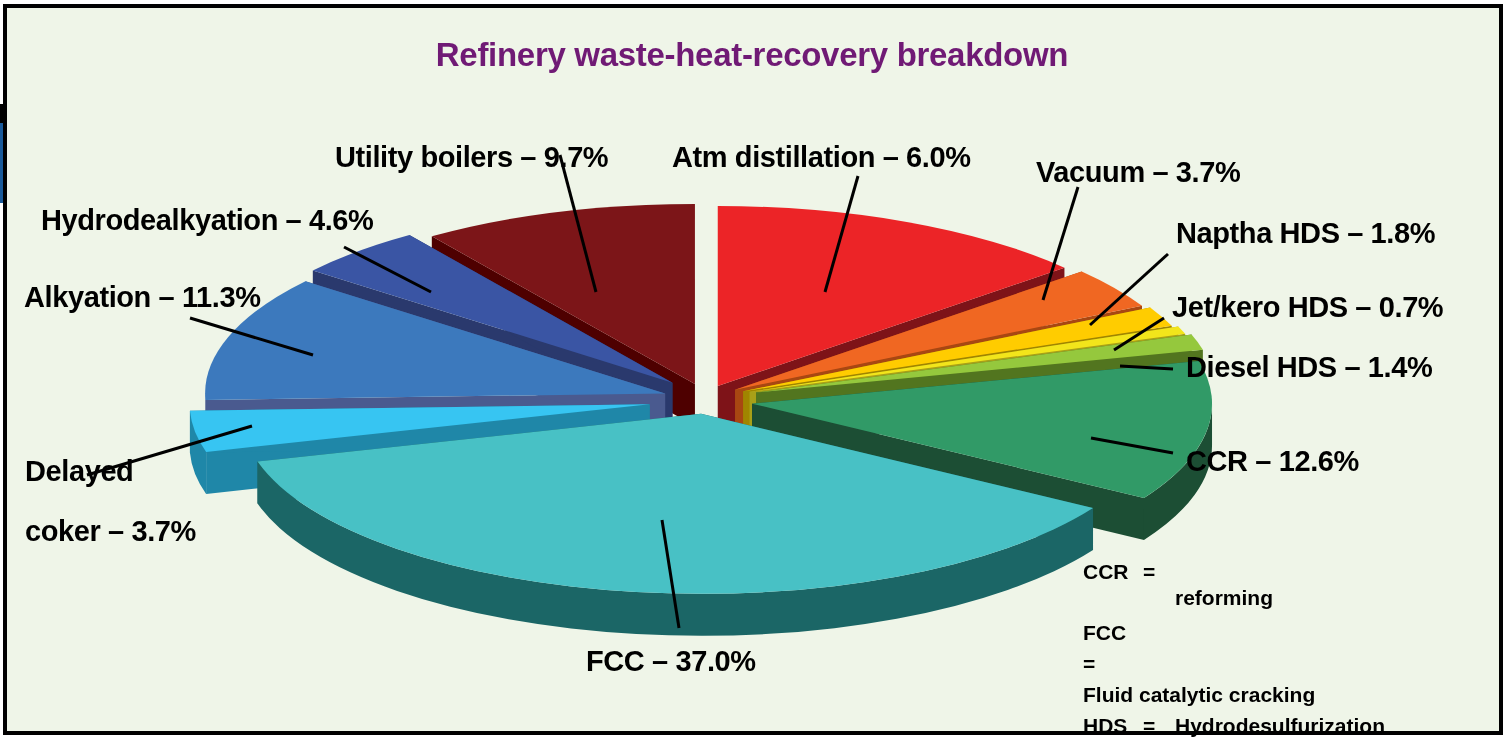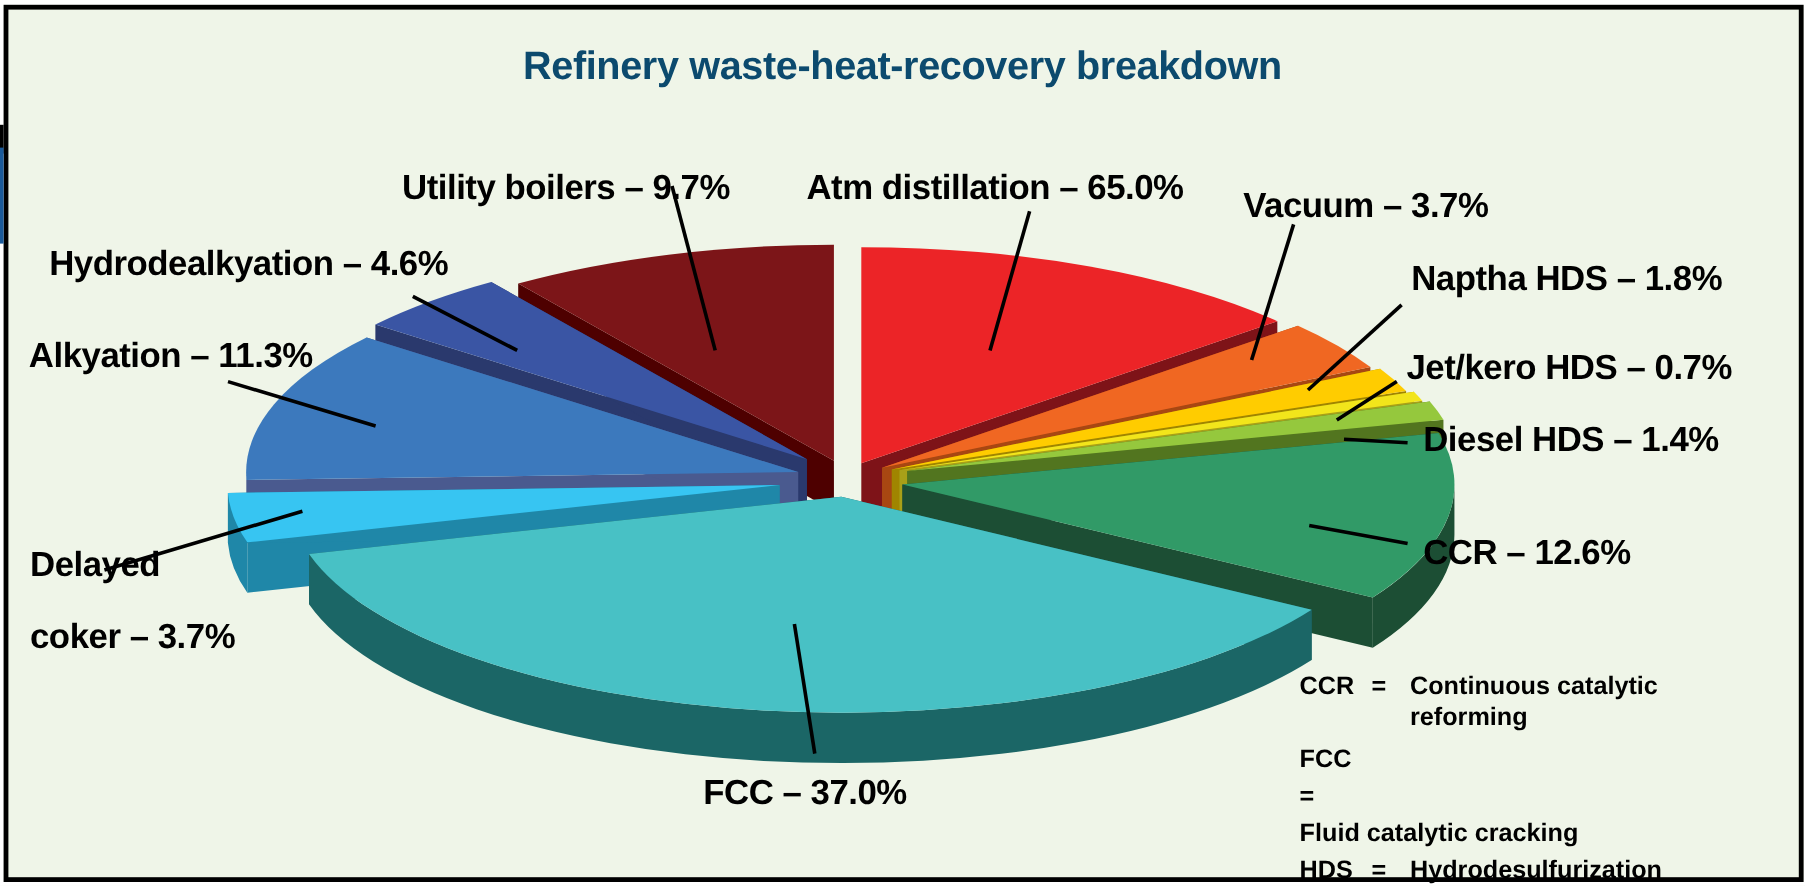--- a/index.html
+++ b/index.html
@@ -3,21 +3,21 @@
 <meta charset="utf-8">
 <style>
   html, body { margin:0; padding:0; background:#ffffff; }
   body { width:1504px; height:738px; position:relative; overflow:hidden;
          font-family:"Liberation Sans", sans-serif; }
   .frame { position:absolute; left:3px; top:4px; width:1492px; height:723px;
            border:4px solid #000; background:#eff5e8; box-sizing:content-box; }
   .edge-mark-a { position:absolute; left:0; top:104px; width:3px; height:24px; background:#000; }
   .edge-mark-b { position:absolute; left:0; top:123px; width:3px; height:80px; background:#1a5a9a; }
   .title { position:absolute; left:0; right:0; top:36px; text-align:center;
-           font-size:33px; font-weight:bold; color:#0c4a6e; letter-spacing:-0.3px; }
+           font-size:33px; font-weight:bold; color:#701a75; letter-spacing:-0.3px; }
   svg.pie { position:absolute; left:0; top:0; }
   .lbl { position:absolute; font-size:29px; font-weight:bold; color:#000;
          white-space:nowrap; letter-spacing:-0.4px; line-height:38px; }
   .gloss { position:absolute; left:1083px; top:556px; font-size:21px; font-weight:bold;
            color:#000; line-height:31px; }
   .gloss .row { display:flex; }
   .gloss .abbr { width:60px; }
   .gloss .eq { width:32px; }
   .gloss .def { }
 </style>
@@ -101,37 +101,36 @@
     <line x1="1173" y1="369" x2="1120" y2="366"></line>
     <line x1="1173" y1="453" x2="1091" y2="438"></line>
     <line x1="679" y1="628" x2="662" y2="520"></line>
     <line x1="87" y1="475" x2="252" y2="426"></line>
     <line x1="190" y1="318" x2="313" y2="355"></line>
     <line x1="344" y1="247" x2="431" y2="292"></line>
   </g>
 </svg>
 
 <div class="lbl" style="left:335px; top:138px;">Utility boilers – 9.7%</div>
-<div class="lbl" style="left:672px; top:138px;">Atm distillation – 65.0%</div>
+<div class="lbl" style="left:672px; top:138px;">Atm distillation – 6.0%</div>
 <div class="lbl" style="left:1036px; top:153px;">Vacuum – 3.7%</div>
 <div class="lbl" style="left:1176px; top:214px;">Naptha HDS – 1.8%</div>
 <div class="lbl" style="left:1172px; top:288px;">Jet/kero HDS – 0.7%</div>
 <div class="lbl" style="left:1186px; top:348px;">Diesel HDS – 1.4%</div>
 <div class="lbl" style="left:1186px; top:442px;">CCR – 12.6%</div>
 <div class="lbl" style="left:586px; top:642px;">FCC – 37.0%</div>
 <div class="lbl" style="left:25px; top:452px;">Delayed</div>
 <div class="lbl" style="left:25px; top:512px;">coker – 3.7%</div>
 <div class="lbl" style="left:24px; top:278px;">Alkyation – 11.3%</div>
 <div class="lbl" style="left:41px; top:201px;">Hydrodealkyation – 4.6%</div>
 
 <div class="gloss">
   <div class="row">
     <span class="abbr">CCR</span>
     <span class="eq">=</span>
-    <span class="def">Continuous catalytic</span>
   </div>
   <div class="row">
     <span class="abbr"></span>
       <span class="eq"></span>
     <span class="def" style="line-height:22px;">reforming</span>
   </div>
   <div class="row" style="margin-top:8px;flex-direction:column;">
     <span class="abbr">FCC</span>
     <span class="eq">=</span>
     <span class="def">Fluid catalytic cracking</span>

